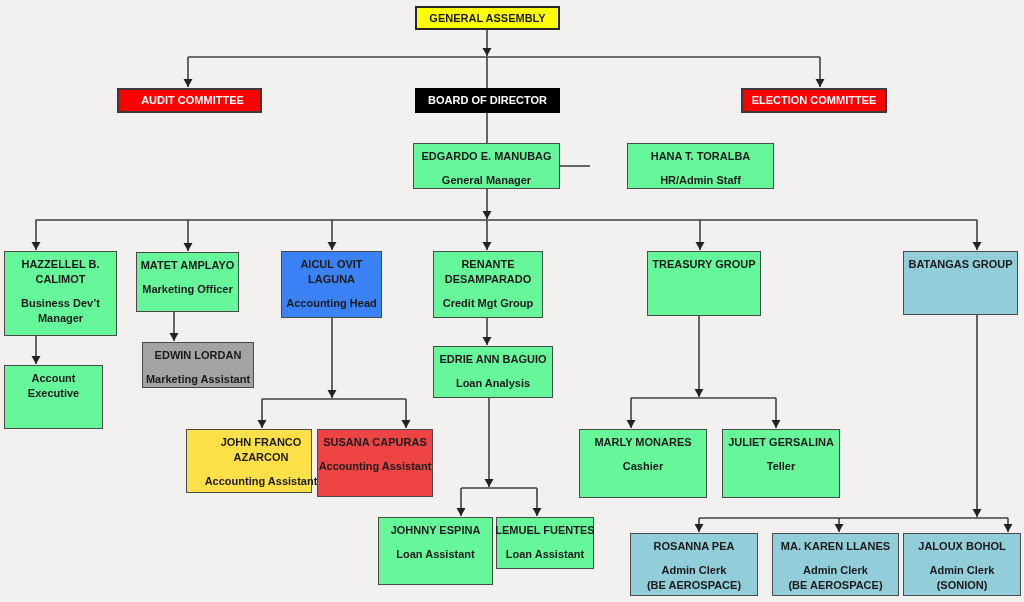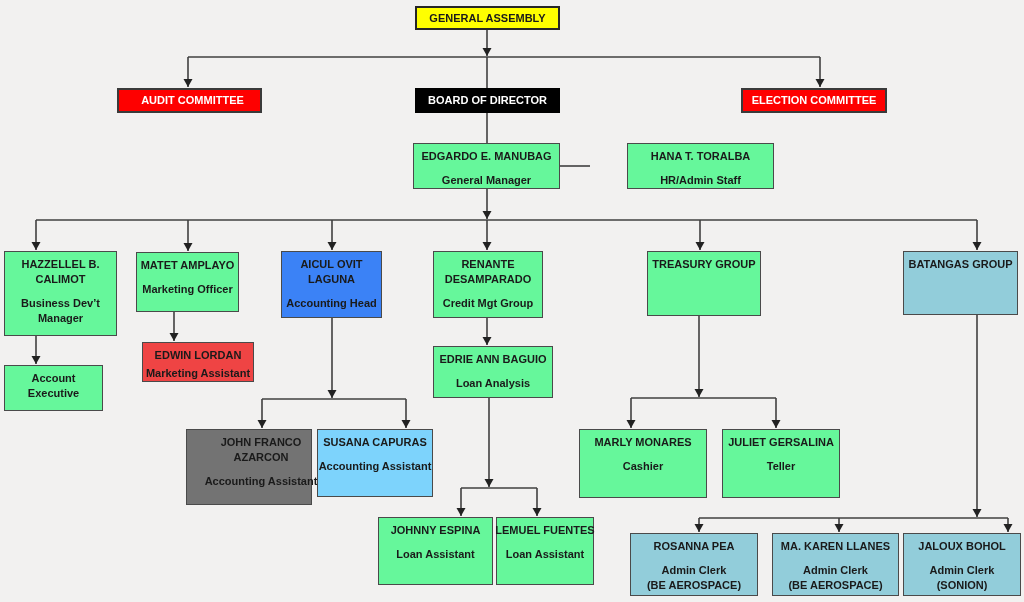--- a/index.html
+++ b/index.html
@@ -134,61 +134,61 @@
       <div class="ln">DESAMPARADO</div>
       <div class="gap"></div>
       <div class="ln">Credit Mgt Group</div>
     </div>
     <div class="node" style="left: 647px; top: 251px; width: 114px; height: 65px; background: rgb(102, 247, 155); color: rgb(26, 26, 26); border: 1px solid rgb(74, 74, 74);">
       <div class="ln">TREASURY GROUP</div>
     </div>
     <div class="node" style="left: 903px; top: 251px; width: 115px; height: 64px; background: rgb(146, 205, 218); color: rgb(26, 26, 26); border: 1px solid rgb(74, 74, 74);">
       <div class="ln">BATANGAS GROUP</div>
     </div>
-    <div class="node" style="left: 4px; top: 365px; width: 99px; height: 46px; background: rgb(102, 247, 155); color: rgb(26, 26, 26); border: 1px solid rgb(74, 74, 74);">
+    <div class="node" style="left: 4px; top: 365px; width: 99px; height: 64px; background: rgb(102, 247, 155); color: rgb(26, 26, 26); border: 1px solid rgb(74, 74, 74);">
       <div class="ln">Account</div>
       <div class="ln">Executive</div>
     </div>
-    <div class="node" style="left: 142px; top: 342px; width: 112px; height: 40px; background: #ef4444; color: rgb(26, 26, 26); border: 1px solid rgb(74, 74, 74);">
+    <div class="node" style="left: 142px; top: 342px; width: 112px; height: 46px; background: #a3a3a3; color: rgb(26, 26, 26); border: 1px solid rgb(74, 74, 74);">
       <div class="ln">EDWIN LORDAN</div>
       <div class="gap"></div>
       <div class="ln">Marketing Assistant</div>
     </div>
     <div class="node" style="left: 433px; top: 346px; width: 120px; height: 52px; background: rgb(102, 247, 155); color: rgb(26, 26, 26); border: 1px solid rgb(74, 74, 74);">
       <div class="ln">EDRIE ANN BAGUIO</div>
       <div class="gap"></div>
       <div class="ln">Loan Analysis</div>
     </div>
-    <div class="node" style="left: 186px; top: 429px; width: 126px; height: 76px; background: #737373; color: rgb(26, 26, 26); border: 1px solid rgb(74, 74, 74); padding-left: 24px;">
+    <div class="node" style="left: 186px; top: 429px; width: 126px; height: 64px; background: #fde047; color: rgb(26, 26, 26); border: 1px solid rgb(74, 74, 74); padding-left: 24px;">
       <div class="ln">JOHN FRANCO</div>
       <div class="ln">AZARCON</div>
       <div class="gap"></div>
       <div class="ln">Accounting Assistant</div>
     </div>
-    <div class="node" style="left: 317px; top: 429px; width: 116px; height: 68px; background: #7dd3fc; color: rgb(26, 26, 26); border: 1px solid rgb(74, 74, 74);">
+    <div class="node" style="left: 317px; top: 429px; width: 116px; height: 68px; background: #ef4444; color: rgb(26, 26, 26); border: 1px solid rgb(74, 74, 74);">
       <div class="ln">SUSANA CAPURAS</div>
       <div class="gap"></div>
       <div class="ln">Accounting Assistant</div>
     </div>
     <div class="node" style="left: 572px; top: 429px; width: 128px; height: 69px; background: rgb(102, 247, 155); color: rgb(26, 26, 26); border: 1px solid rgb(74, 74, 74); margin-left: 7px;">
       <div class="ln">MARLY MONARES</div>
       <div class="gap"></div>
       <div class="ln">Cashier</div>
     </div>
     <div class="node" style="left: 722px; top: 429px; width: 118px; height: 69px; background: rgb(102, 247, 155); color: rgb(26, 26, 26); border: 1px solid rgb(74, 74, 74);">
       <div class="ln">JULIET GERSALINA</div>
       <div class="gap"></div>
       <div class="ln">Teller</div>
     </div>
     <div class="node" style="left: 378px; top: 517px; width: 115px; height: 68px; background: rgb(102, 247, 155); color: rgb(26, 26, 26); border: 1px solid rgb(74, 74, 74);">
       <div class="ln">JOHNNY ESPINA</div>
       <div class="gap"></div>
       <div class="ln">Loan Assistant</div>
     </div>
-    <div class="node" style="left: 496px; top: 517px; width: 98px; height: 68px; background: rgb(102, 247, 155); color: rgb(26, 26, 26); border: 1px solid rgb(74, 74, 74);">
+    <div class="node" style="left: 496px; top: 517px; width: 98px; height: 52px; background: rgb(102, 247, 155); color: rgb(26, 26, 26); border: 1px solid rgb(74, 74, 74);">
       <div class="ln">LEMUEL FUENTES</div>
       <div class="gap"></div>
       <div class="ln">Loan Assistant</div>
     </div>
     <div class="node" style="left: 630px; top: 533px; width: 128px; height: 63px; background: rgb(146, 205, 218); color: rgb(26, 26, 26); border: 1px solid rgb(74, 74, 74);">
       <div class="ln">ROSANNA PEA</div>
       <div class="gap"></div>
       <div class="ln">Admin Clerk</div>
       <div class="ln">(BE AEROSPACE)</div>
     </div>

